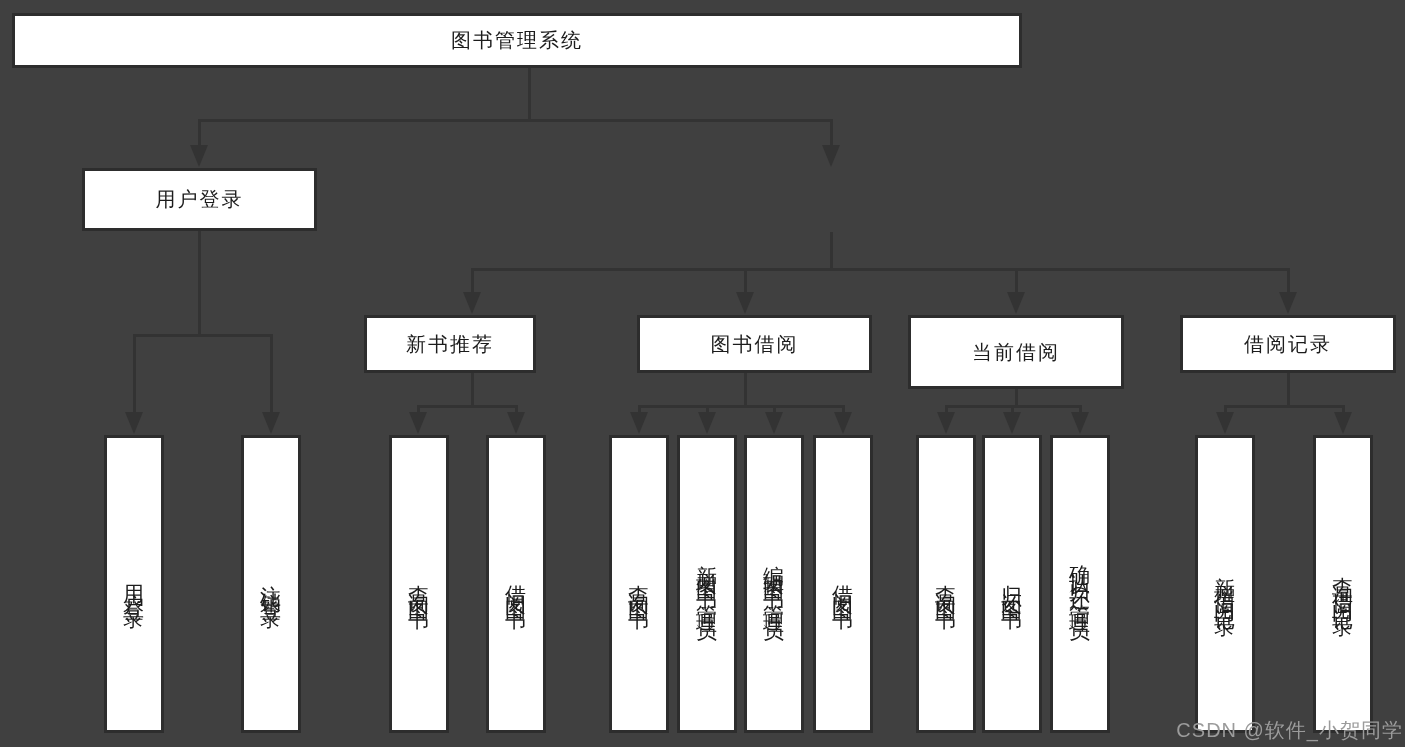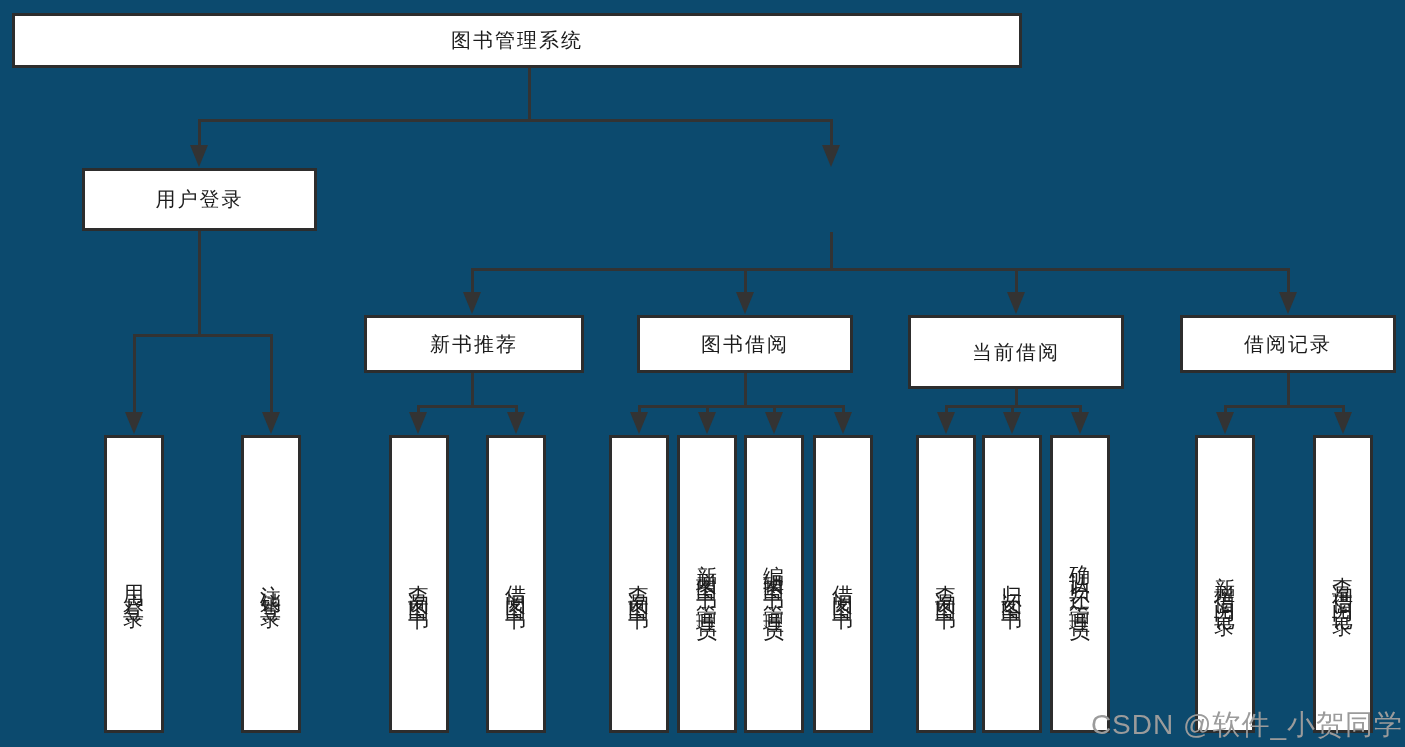--- a/index.html
+++ b/index.html
@@ -1,18 +1,18 @@
 <!DOCTYPE html>
 <html><head>
 <meta charset="utf-8">
 <style>
   html,body{margin:0;padding:0;background:#ffffff;}
   *{box-sizing:border-box;}
   #stage{
-    position:relative;width:1405px;height:747px;background:#0c4a6e;
+    position:relative;width:1405px;height:747px;background:#404040;
     font-family:"Liberation Sans",sans-serif;overflow:hidden;
   }
   .box{
     position:absolute;border:3px solid #2d2d2d;background:#ffffff;
     display:flex;align-items:center;justify-content:center;
     color:#1c1c1c;
   }
   .box .lbl{font-size:20px;letter-spacing:2px;white-space:nowrap;}
   .vbox .lbl{
     writing-mode:vertical-rl;text-orientation:mixed;
@@ -20,21 +20,21 @@
   }
   .hline{position:absolute;height:3px;background:#333333;}
   .vline{position:absolute;width:3px;background:#333333;}
   .arrow{
     position:absolute;width:0;height:0;
     border-left:9px solid transparent;border-right:9px solid transparent;
     border-top:22px solid #333333;
   }
   .watermark{
     position:absolute;right:2px;bottom:3px;
-    font-size:28px;color:#9b9b9b;letter-spacing:1px;white-space:nowrap;
+    font-size:20px;color:#9b9b9b;letter-spacing:1px;white-space:nowrap;
   }
 </style>
 </head>
 <body>
 
 <div id="stage">
 
   <div class="vline" style="left:527.5px;top:68px;height:53px;"></div>
 
   <div class="hline" style="left:197.5px;top:118.5px;width:635px;"></div>
@@ -99,24 +99,24 @@
   <div class="arrow" style="left:1334px;top:412px;"></div>
 
   <div class="box" style="left:12px;top:13px;width:1010px;height:55px;">
     <span class="lbl">图书管理系统</span>
   </div>
 
   <div class="box" style="left:82px;top:168px;width:235px;height:63px;">
     <span class="lbl">用户登录</span>
   </div>
 
-  <div class="box" style="left:364px;top:315px;width:220px;height:58px;justify-content:center;">
+  <div class="box" style="left:364px;top:315px;width:172px;height:58px;justify-content:center;">
     <span class="lbl">新书推荐</span>
   </div>
-  <div class="box" style="left:637px;top:315px;width:216px;height:58px;">
+  <div class="box" style="left:637px;top:315px;width:235px;height:58px;">
     <span class="lbl">图书借阅</span>
   </div>
   <div class="box" style="left:908px;top:315px;width:216px;height:74px;">
     <span class="lbl">当前借阅</span>
   </div>
   <div class="box" style="left:1180px;top:315px;width:216px;height:58px;">
     <span class="lbl">借阅记录</span>
   </div>
 
   <div class="box vbox" style="left:104px;top:435px;width:60px;height:298px;">

